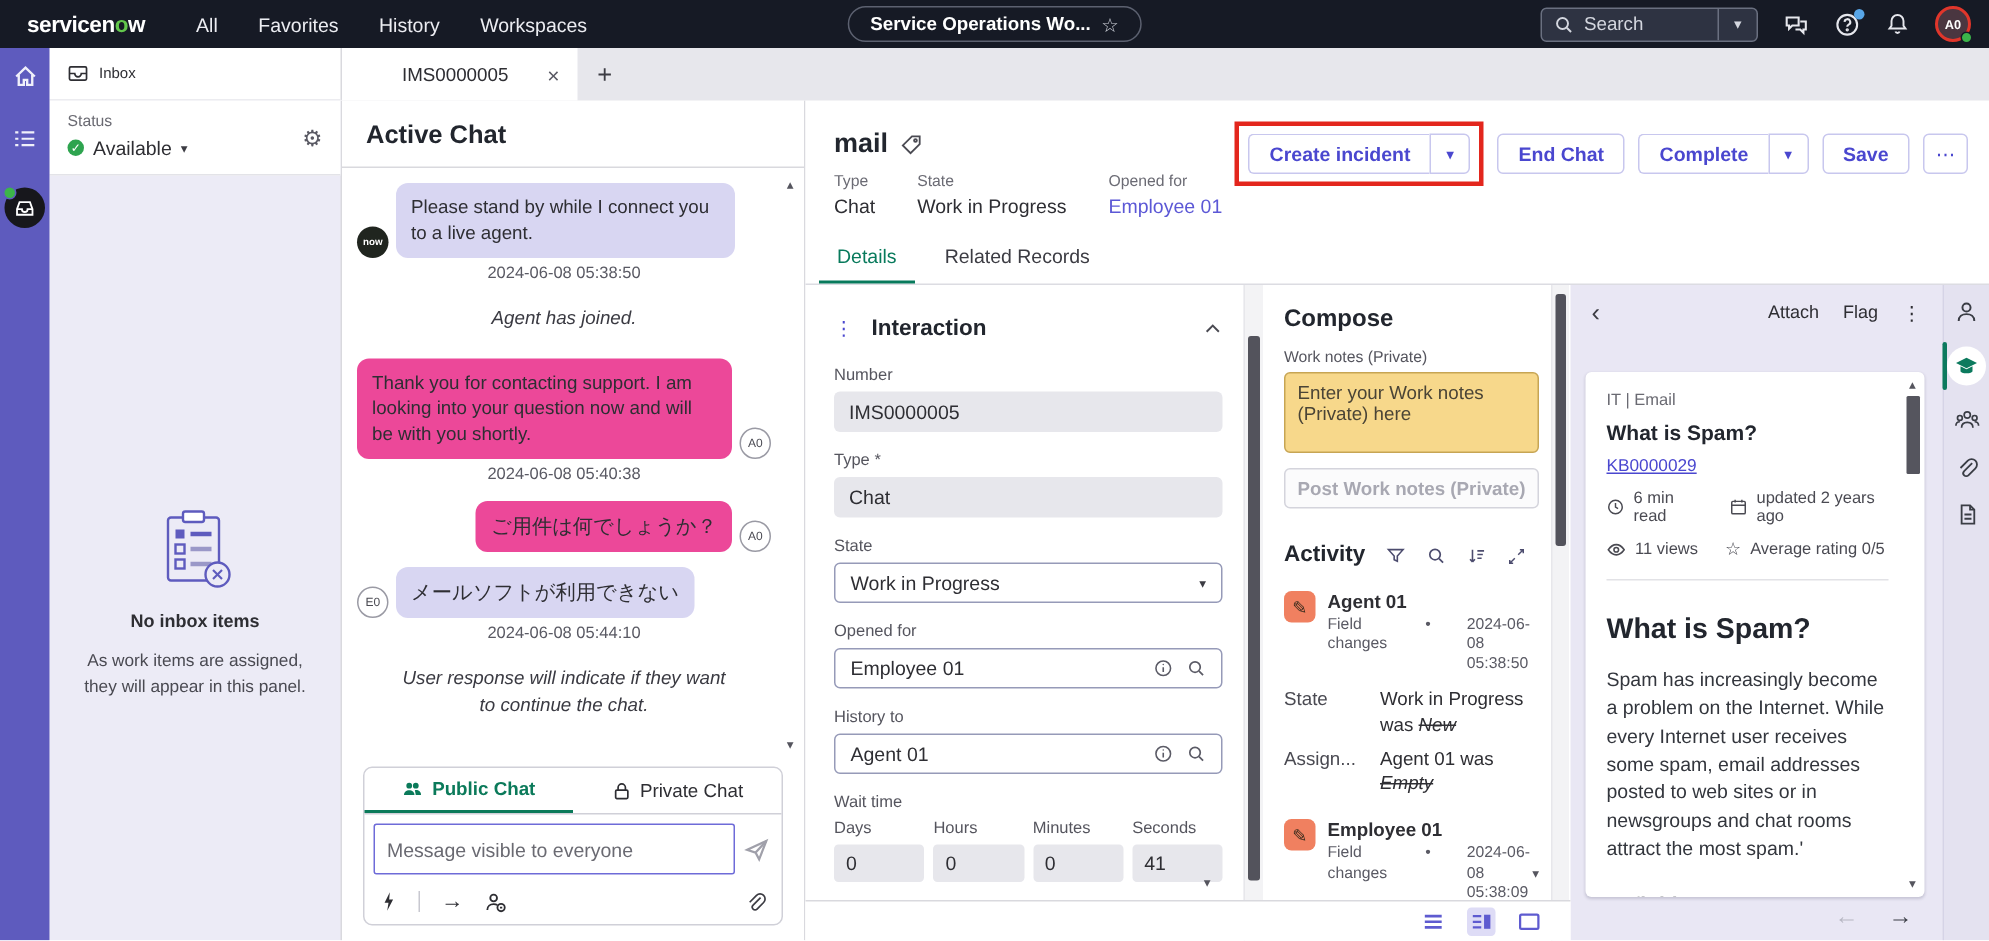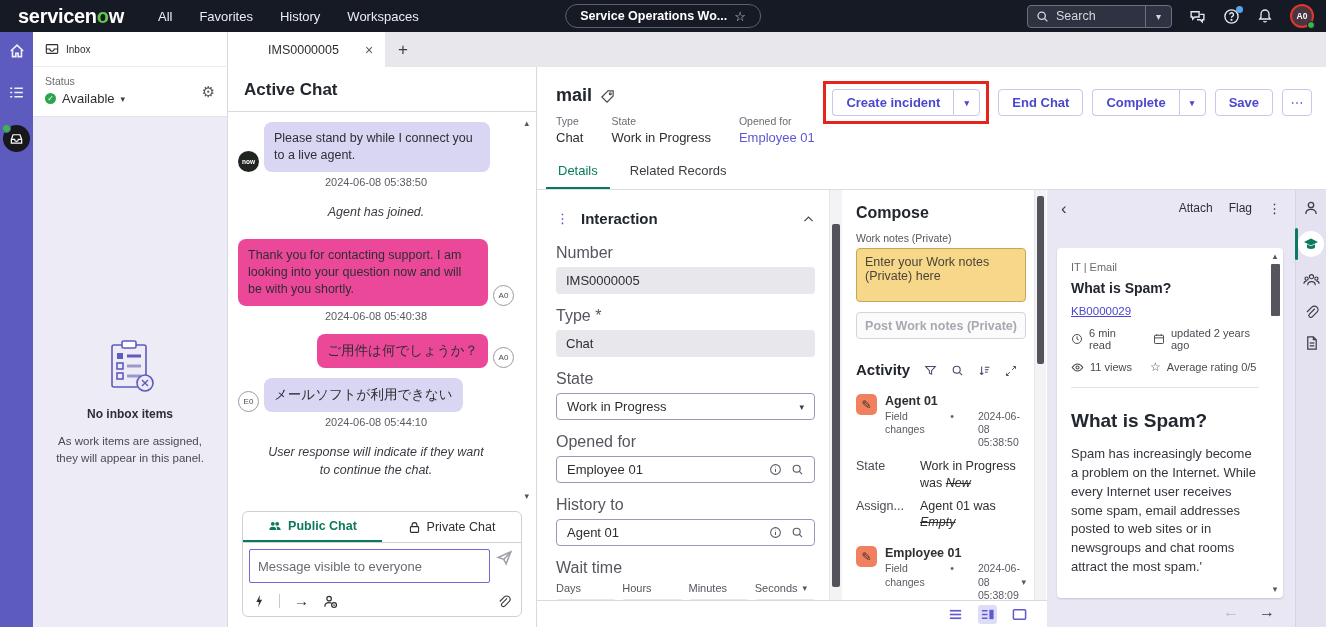--- a/index.html
+++ b/index.html
@@ -6,21 +6,21 @@
   html,body { background:#fff; }
   .app {
     position:relative; width:1326px; height:627px; overflow:hidden;
     font-family:"Liberation Sans", sans-serif; font-size:13px; color:#2e2e33; background:#fff;
   }
   .svgi { display:inline-block; vertical-align:middle; flex:none; }
 
   
   .topnav { position:absolute; top:0; left:0; right:0; height:32px; background:#161a25;
     display:flex; align-items:center; padding:0 12px; color:#ecedf2; z-index:30; }
-  .logo { font-size:20px; font-weight:bold; letter-spacing:-0.3px; color:#fff; margin-left:6px; }
+  .logo { font-size:15px; font-weight:bold; letter-spacing:-0.3px; color:#fff; margin-left:6px; }
   .logo .green { color:#63c74c; }
   .nav-menu { display:flex; gap:27px; margin-left:34px; font-size:13px; }
   .nav-menu span { cursor:pointer; }
   .ws-pill { position:absolute; left:50%; transform:translateX(-50%);
     border:1px solid #5c6170; border-radius:14px; height:24px; padding:0 14px;
     display:flex; align-items:center; gap:7px; font-size:12.5px; font-weight:bold; color:#fff; }
   .ws-pill .star { color:#cfd2da; font-size:13px; font-weight:normal; }
   .nav-right { margin-left:auto; display:flex; align-items:center; gap:17px; }
   .nav-search { width:145px; height:23px; background:#2e3342; border:1px solid #6a7080; border-radius:4px;
     display:flex; align-items:center; overflow:hidden; }
@@ -84,21 +84,21 @@
   .mini-av { width:21px; height:21px; border-radius:50%; background:#fff; border:1px solid #9a9aa4;
     color:#4a4a52; font-size:8px; display:flex; align-items:center; justify-content:center; flex:none; }
   .mini-av.bot { background:#20251f; border:none; color:#fff; font-size:6.5px; font-weight:bold; }
   .timestamp { text-align:center; font-size:11px; color:#5a5a64; margin:4px 0 10px; }
   .sysmsg { text-align:center; font-style:italic; font-size:12.5px; color:#3a3a42; margin:16px 24px 18px; line-height:1.4; }
   .composer { margin:4px 14px 10px; border:1px solid #d0d0d8; border-radius:6px; background:#fff; }
   .composer-tabs { display:flex; border-bottom:1px solid #d0d0d8; }
   .ctab { flex:1; display:flex; align-items:center; justify-content:center; gap:6px; height:30px;
     font-size:12.5px; cursor:pointer; color:#2e2e33; }
   .ctab.active { color:#0b7a5a; font-weight:bold; border-bottom:2px solid #0b7a5a; }
-  .composer-inputrow { display:flex; align-items:flex-start; gap:6px; padding:6px 8px 4px 6px; }
+  .composer-inputrow { display:flex; align-items:center; gap:6px; padding:6px 8px 4px 6px; }
   .chat-input { flex:1; height:34px; border:1.5px solid #6e6bd8; border-radius:2px; padding:0 8px;
     font-size:13px; font-family:"Liberation Sans",sans-serif; color:#2e2e33; outline:none; }
   .chat-input::placeholder { color:#6a6a72; }
   .send-btn { color:#a0a0aa; cursor:pointer; display:flex; }
   .composer-toolbar { display:flex; align-items:center; gap:14px; padding:5px 10px 7px; color:#2e2e33; }
   .tool-divider { width:1px; height:14px; background:#c8c8d0; }
   .toolbar-clip { margin-left:auto; color:#3c3c43; }
 
   
   .main-panel { position:absolute; top:67px; left:537px; right:0; bottom:0; background:#fff; }
@@ -122,21 +122,21 @@
   .btn.more-btn { width:30px; padding:0; font-weight:normal; font-size:13px; }
   .red-box { border:3px solid #e3261d; padding:5px 6px; }
 
   
   .content-row { position:absolute; top:123px; left:0; right:0; bottom:0; display:flex; }
   .form-col { width:292px; padding:12px 14px 30px 19px; position:relative; }
   .form-head { display:flex; align-items:center; padding:8px 0 4px; }
   .drag-dots { color:#4a47cf; font-size:13px; margin-right:12px; }
   .form-title { font-size:15px; font-weight:bold; color:#22262e; }
   .collapse-chev { margin-left:auto; color:#4a4a52; }
-  .f-label { font-size:16px; color:#55555e; margin:13px 0 5px; }
+  .f-label { font-size:11px; color:#55555e; margin:13px 0 5px; }
   .f-readonly { background:#e7e7ec; border-radius:4px; height:27px; display:flex; align-items:center;
     padding:0 10px; font-size:13px; color:#2e2e33; }
   .f-select, .f-ref { background:#fff; border:1px solid #969ab8; border-radius:4px; height:27px;
     display:flex; align-items:center; padding:0 10px; font-size:13px; cursor:pointer; }
   .f-select .sel-caret { margin-left:auto; font-size:9px; color:#3c3c43; }
   .f-ref .ref-icons { margin-left:auto; display:flex; gap:9px; color:#5b5b66; }
   .wait-grid { display:grid; grid-template-columns:1fr 1fr 1fr 1fr; gap:6px; margin-top:5px; }
   .wait-col-label { font-size:11px; color:#55555e; margin-bottom:5px; }
   .wait-val { background:#e7e7ec; border-radius:3px; height:25px; display:flex; align-items:center;
     padding:0 8px; font-size:13px; }

